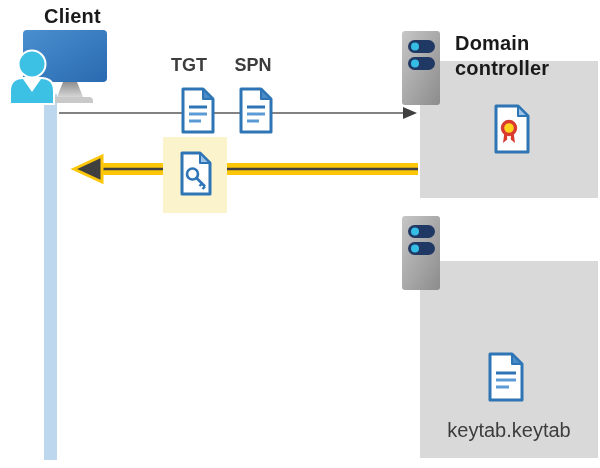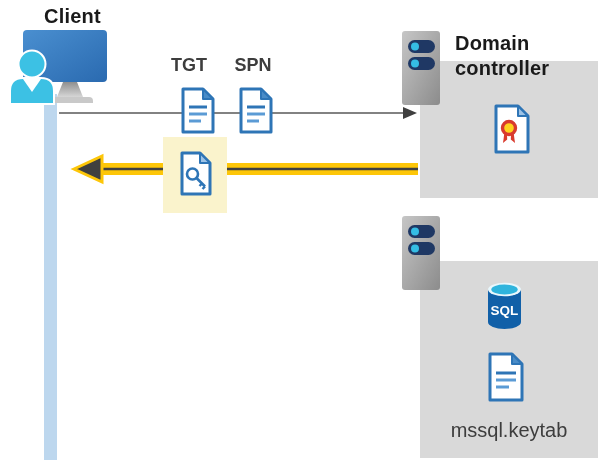--- a/index.html
+++ b/index.html
@@ -184,34 +184,26 @@
         </linearGradient>
       </defs>
       <rect x="0" y="0" width="38" height="74" rx="3" fill="url(#gSrv2)"></rect>
       <rect x="6" y="9" width="27" height="13" rx="6.5" fill="#1f3864"></rect>
       <circle cx="13" cy="15.5" r="4" fill="#35bde4"></circle>
       <rect x="6" y="26" width="27" height="13" rx="6.5" fill="#1f3864"></rect>
       <circle cx="13" cy="32.5" r="4" fill="#35bde4"></circle>
     </svg>
   </div>
 
-  <div class="abs sql-icon">
-    <svg width="37" height="50" viewBox="0 0 37 50">
-      <path d="M2,8 V41 a16.5,7 0 0 0 33,0 V8 Z" fill="#1160a8"></path>
-      <ellipse cx="18.5" cy="8.5" rx="16.5" ry="6.8" fill="#e9f7fc"></ellipse>
-      <ellipse cx="18.5" cy="8.5" rx="13.2" ry="5" fill="#2fb4dd"></ellipse>
-      <text x="18.5" y="33.5" text-anchor="middle" font-family="Liberation Sans, sans-serif" font-size="13.5" font-weight="bold" fill="#ffffff">SQL</text>
-    </svg>
-  </div>
 
   <div class="abs keytab-doc">
     <svg width="36" height="50" viewBox="0 0 36 50">
       <path d="M2,2 h22 l10,10 v36 h-32 z" fill="#ffffff" stroke="#2e75b6" stroke-width="3" stroke-linejoin="round"></path>
       <path d="M24,2 l10,10 h-10 z" fill="#4a8cc7" stroke="#2e75b6" stroke-width="2" stroke-linejoin="round"></path>
       <line x1="8" y1="21" x2="28" y2="21" stroke="#2e75b6" stroke-width="3"></line>
       <line x1="8" y1="28" x2="28" y2="28" stroke="#5b9bd5" stroke-width="3"></line>
       <line x1="8" y1="35" x2="21" y2="35" stroke="#5b9bd5" stroke-width="3"></line>
     </svg>
   </div>
 
-  <div class="abs keytab-label file-label">mssql.keytab</div>
+  <div class="abs keytab-label file-label">keytab.keytab</div>
 
 </div>
 
 </body></html>

